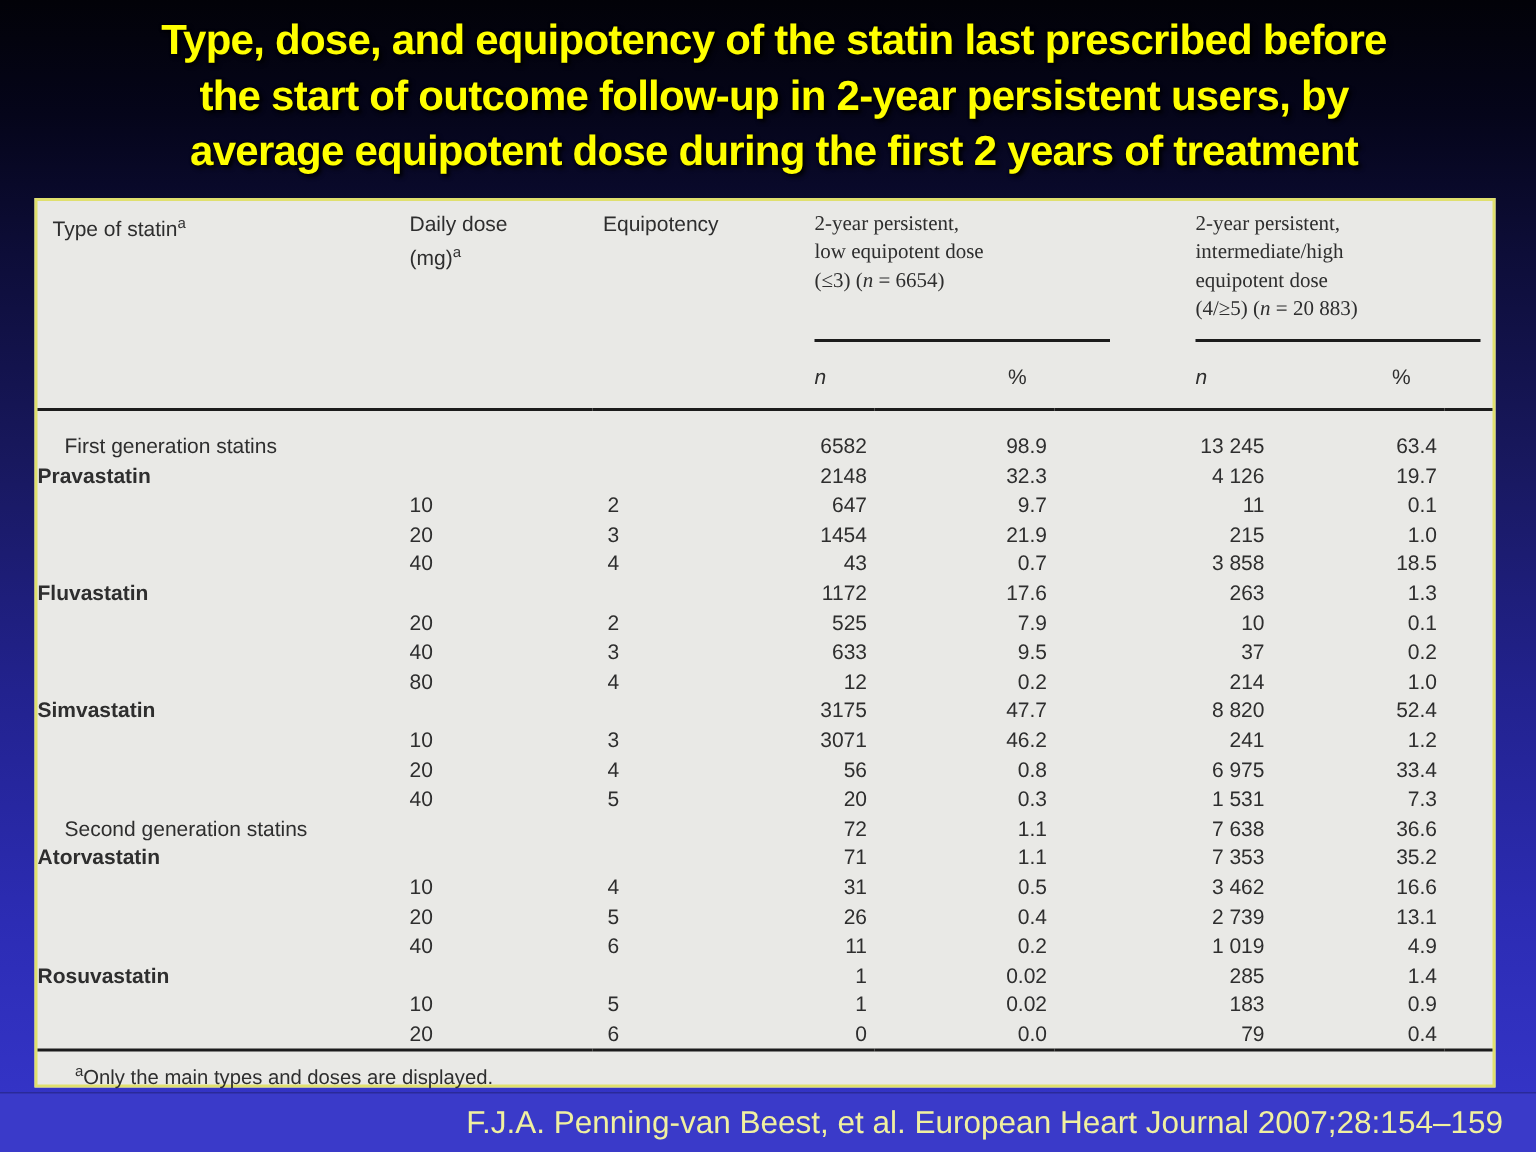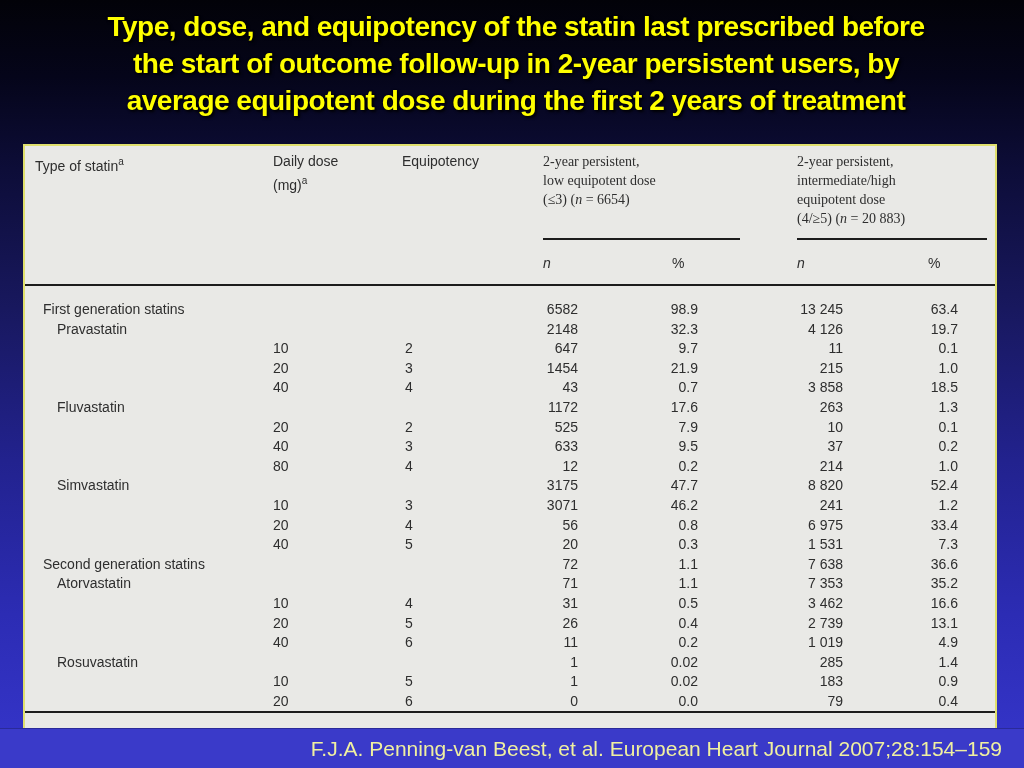--- a/index.html
+++ b/index.html
@@ -12,21 +12,21 @@
     position:relative;width:1024px;height:768px;overflow:hidden;
     background:linear-gradient(180deg,#020208 0%,#05051a 10%,#0d0d38 22%,#18185e 40%,#22228e 60%,#2c2cb4 80%,#3636cc 100%);
   }
   .title{
     position:absolute;top:8px;left:4px;width:1024px;
     text-align:center;color:#ffff00;font-weight:bold;
     font-size:28px;line-height:37px;letter-spacing:-0.5px;
     text-shadow:2px 2px 3px rgba(0,0,0,0.9), 0 0 2px #000;
   }
   .panel{
-    position:absolute;left:23px;top:144px;width:970px;height:589px;
+    position:absolute;left:23px;top:132px;width:970px;height:589px;
     background:#e9e9e6;border:2px solid #e0e06e;color:#2e2e2e;
   }
   table.tbl{
     border-collapse:collapse;table-layout:fixed;width:970px;
     font-size:14px;color:#2e2e2e;
   }
   .tbl th{font-weight:normal;text-align:left;vertical-align:top;line-height:19px;padding:0;}
   .tbl td{padding:0;line-height:19.6px;height:19.6px;white-space:nowrap;overflow:hidden;}
   tr.hdr-main th{height:86px;padding-top:6px;}
   th.th-statin{padding-left:10px;}
@@ -37,21 +37,21 @@
   .grp-rule{height:2px;background:#1c1c1c;}
   .grp-rule-low{margin-left:25px;width:197px;}
   .grp-rule-high{margin-left:25px;width:190px;}
   tr.hdr-sub th{height:30px;padding-top:8px;border-bottom:2px solid #1c1c1c;}
   th.sub-n{padding-left:25px;font-style:italic;}
   th.sub-p1{padding-left:89px;}
   th.sub-p2{padding-left:80px;}
   tr.spacer td{height:14px;line-height:14px;}
   td.c-label{white-space:nowrap;}
   td.lvl0{padding-left:18px;}
-  td.lvl1{padding-left:32px;}
+  td.lvl1{font-weight:bold;}
   td.c-dose{padding-left:5px;}
   td.c-equi{padding-left:10px;}
   td.num{text-align:right;padding-right:5px;}
   tr.last-row td{border-bottom:2px solid #1c1c1c;}
   .footnote{
     padding:8px 0 0 25px;font-size:13.5px;color:#2e2e2e;
   }
   .footnote sup{font-size:10px;}
   .footer-band{
     position:absolute;left:0;top:728px;width:1024px;height:40px;
@@ -357,19 +357,22 @@
             <td class="c-equi">6</td>
             <td class="num">0</td>
             <td class="num">0.0</td>
             <td></td>
             <td class="num">79</td>
             <td class="num">0.4</td>
             <td></td>
           </tr>
         </tbody>
     </table>
+    <div class="footnote">
+      <sup>a</sup><span>Only the main types and doses are displayed.</span>
+    </div>
   </div>
 
   <div class="footer-band">
     <span class="citation">F.J.A. Penning-van Beest, et al. European Heart Journal 2007;28:154–159</span>
   </div>
 
 </div>
 
 </body></html>

